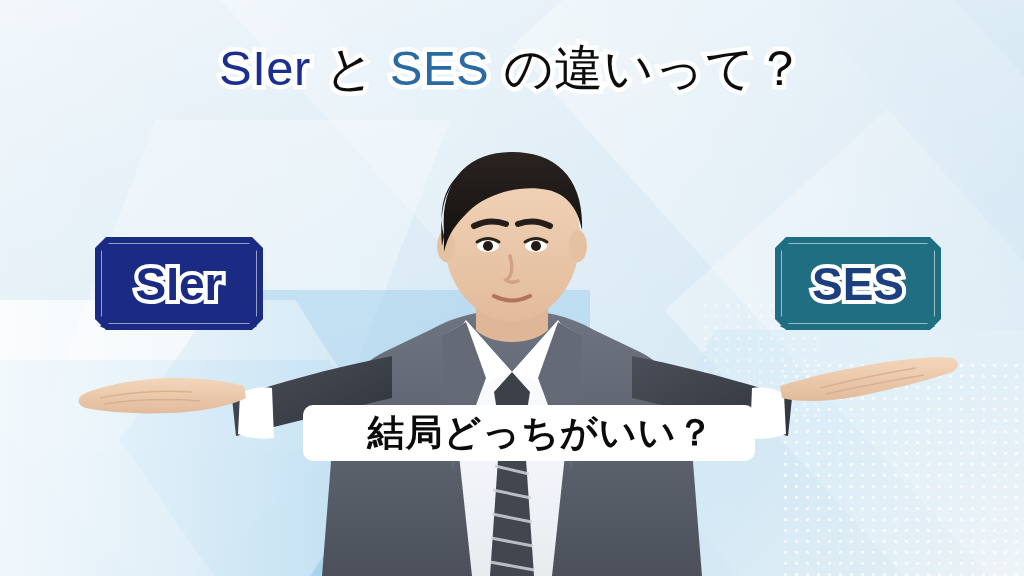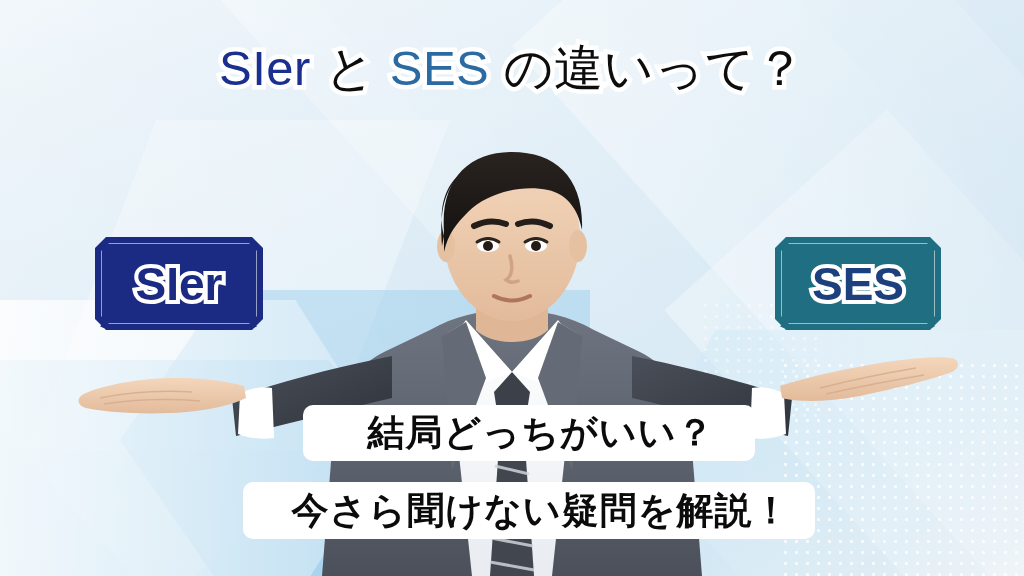--- a/index.html
+++ b/index.html
@@ -318,15 +318,14 @@
   <svg class="corner-orn" style="left:779px; top:320px;" viewBox="0 0 10 10">
       <path d="M1 7 L5 9 L8 7 L5 4 Z" fill="#1f6e82"></path>
       <circle cx="3" cy="3" r="1.3" fill="#1f6e82"></circle>
     </svg>
   <svg class="corner-orn" style="left:927px; top:320px;" viewBox="0 0 10 10">
       <path d="M9 7 L5 9 L2 7 L5 4 Z" fill="#1f6e82"></path>
       <circle cx="7" cy="3" r="1.3" fill="#1f6e82"></circle>
     </svg>
 
   <div id="banner-1" class="banner">結局どっちがいい？</div>
-  <div id="banner-2" class="banner">今さら聞けない疑問を解説！</div>
 
 </div>
 
 </body></html>

